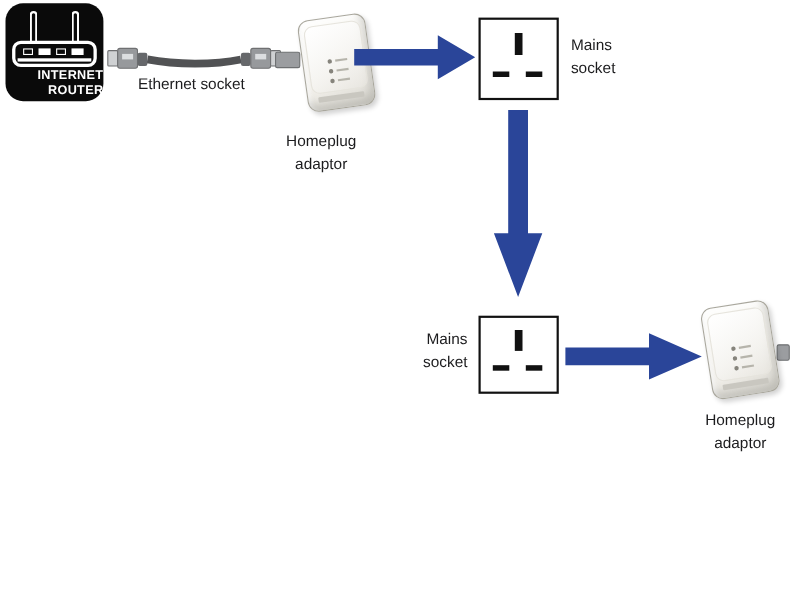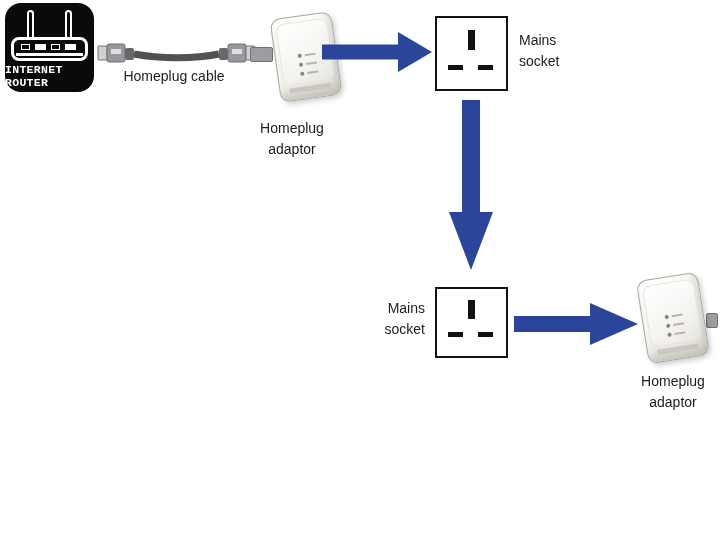--- a/index.html
+++ b/index.html
@@ -21,22 +21,22 @@
     border:2px solid #fff;border-bottom:none;border-radius:4px 4px 0 0;
     background:var(--router-black,#0a0a0a);}
   .antenna-l{left:22px;} .antenna-r{left:60px;}
   .router-body{position:absolute;left:6px;top:34px;width:77px;height:24px;box-sizing:border-box;
     border:3px solid #fff;border-radius:8px;background:var(--router-black,#0a0a0a);}
   .port{position:absolute;top:4px;height:6px;box-sizing:border-box;}
   .port.outline{border:1.5px solid #fff;}
   .port.filled{background:#fff;}
   .p1{left:7px;width:9px;} .p2{left:21px;width:11px;} .p3{left:37px;width:9px;} .p4{left:51px;width:11px;}
   .router-line{position:absolute;left:2px;right:2px;top:13px;height:2.5px;background:#fff;}
-  .router-label{position:absolute;left:0;right:0;text-align:left;color:#fff;
-    font-weight:bold;font-size:11.5px;line-height:13px;letter-spacing:.3px;font-family:Liberation Mono, monospace;}
+  .router-label{position:absolute;left:0;right:0;text-align:right;color:#fff;
+    font-weight:bold;font-size:11.5px;line-height:13px;letter-spacing:.3px;}
   .rl1{top:60px;} .rl2{top:73px;}
   
   .cable{position:absolute;left:95px;top:40px;}
   
   .adaptor{position:absolute;width:62px;height:84px;border-radius:10px;box-sizing:border-box;
     background:linear-gradient(155deg,#fdfdfb 10%,#f3f1ec 55%,#dad8d1 100%);
     border:1px solid #a9a79d;
     box-shadow:2px 3px 5px rgba(0,0,0,.18), inset -3px -6px 8px rgba(120,118,110,.28), inset 2px 2px 4px rgba(255,255,255,.9);}
   .adaptor1{left:275px;top:15px;transform:rotate(-8deg);}
   .adaptor2{left:642px;top:276px;transform:rotate(-9deg);}
@@ -94,21 +94,21 @@
     <path class="c-wire" d="M39,14 C 65,19 100,19 124,14"></path>
     <rect class="c-tip" x="3" y="6" width="9" height="14" rx="1"></rect>
     <rect class="c-body" x="12" y="4" width="18" height="18" rx="2"></rect>
     <rect class="c-slot" x="16" y="9" width="10" height="5"></rect>
     <rect class="c-boot" x="30" y="8" width="9" height="12" rx="2"></rect>
     <rect class="c-boot" x="124" y="8" width="9" height="12" rx="2"></rect>
     <rect class="c-body" x="133" y="4" width="18" height="18" rx="2"></rect>
     <rect class="c-slot" x="137" y="9" width="10" height="5"></rect>
     <rect class="c-tip" x="151" y="6" width="9" height="14" rx="1"></rect>
   </svg>
-  <div class="label eth-label">Homeplug cable</div>
+  <div class="label eth-label">Ethernet socket</div>
 
   <div class="nub nub1"></div>
   <div class="adaptor adaptor1">
     <div class="face"></div>
     <div class="leds">
       <div class="led-row">
           <span class="led-dot"></span>
           <span class="led-bar"></span>
         </div>
       <div class="led-row">

